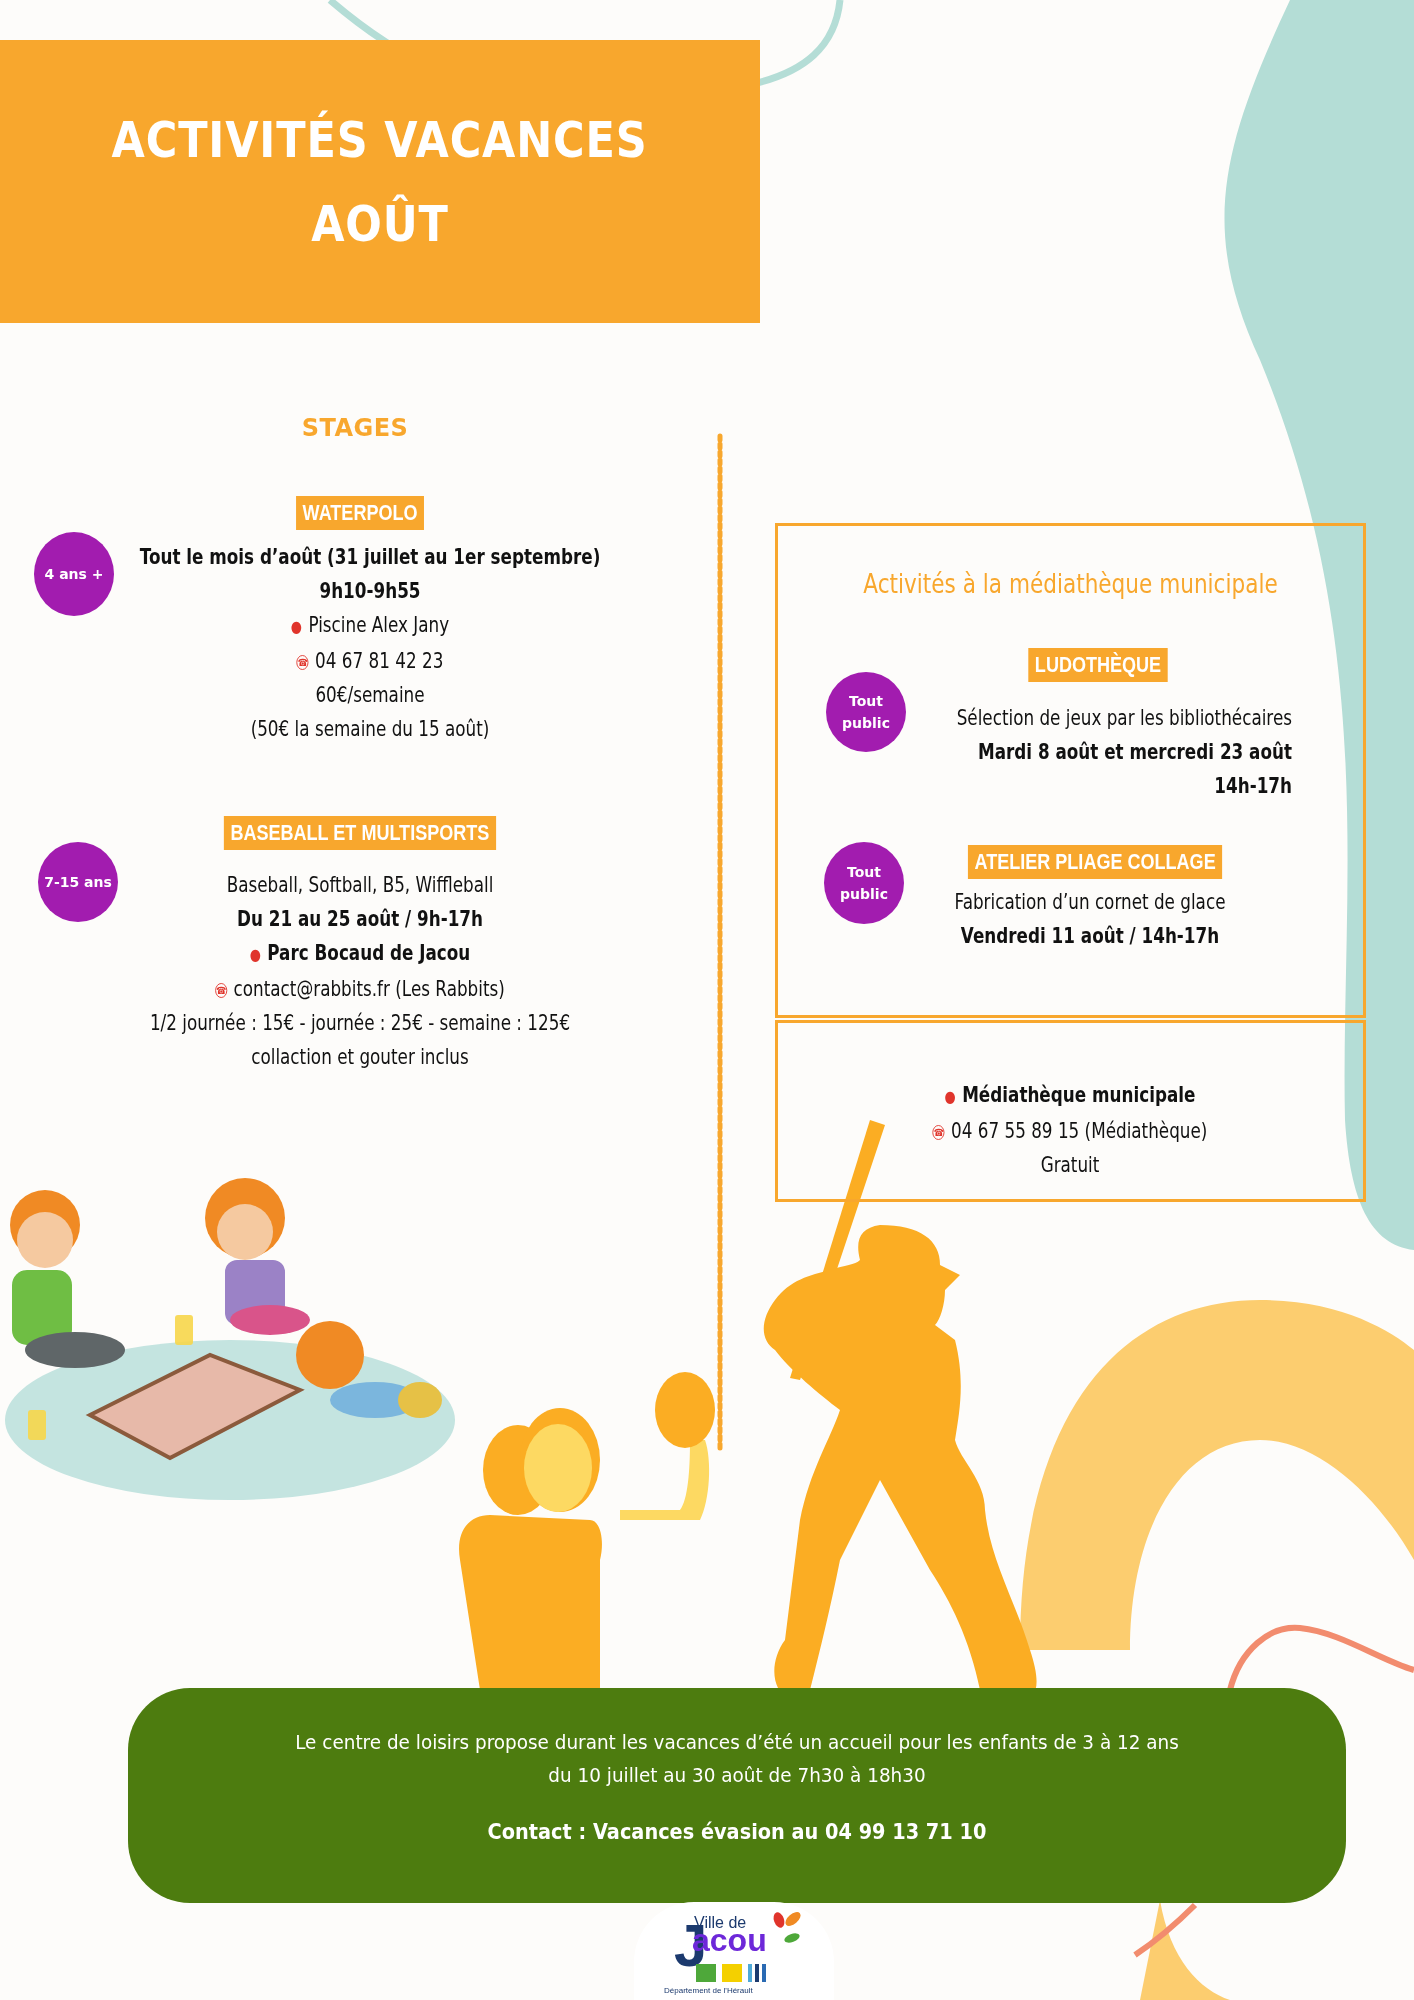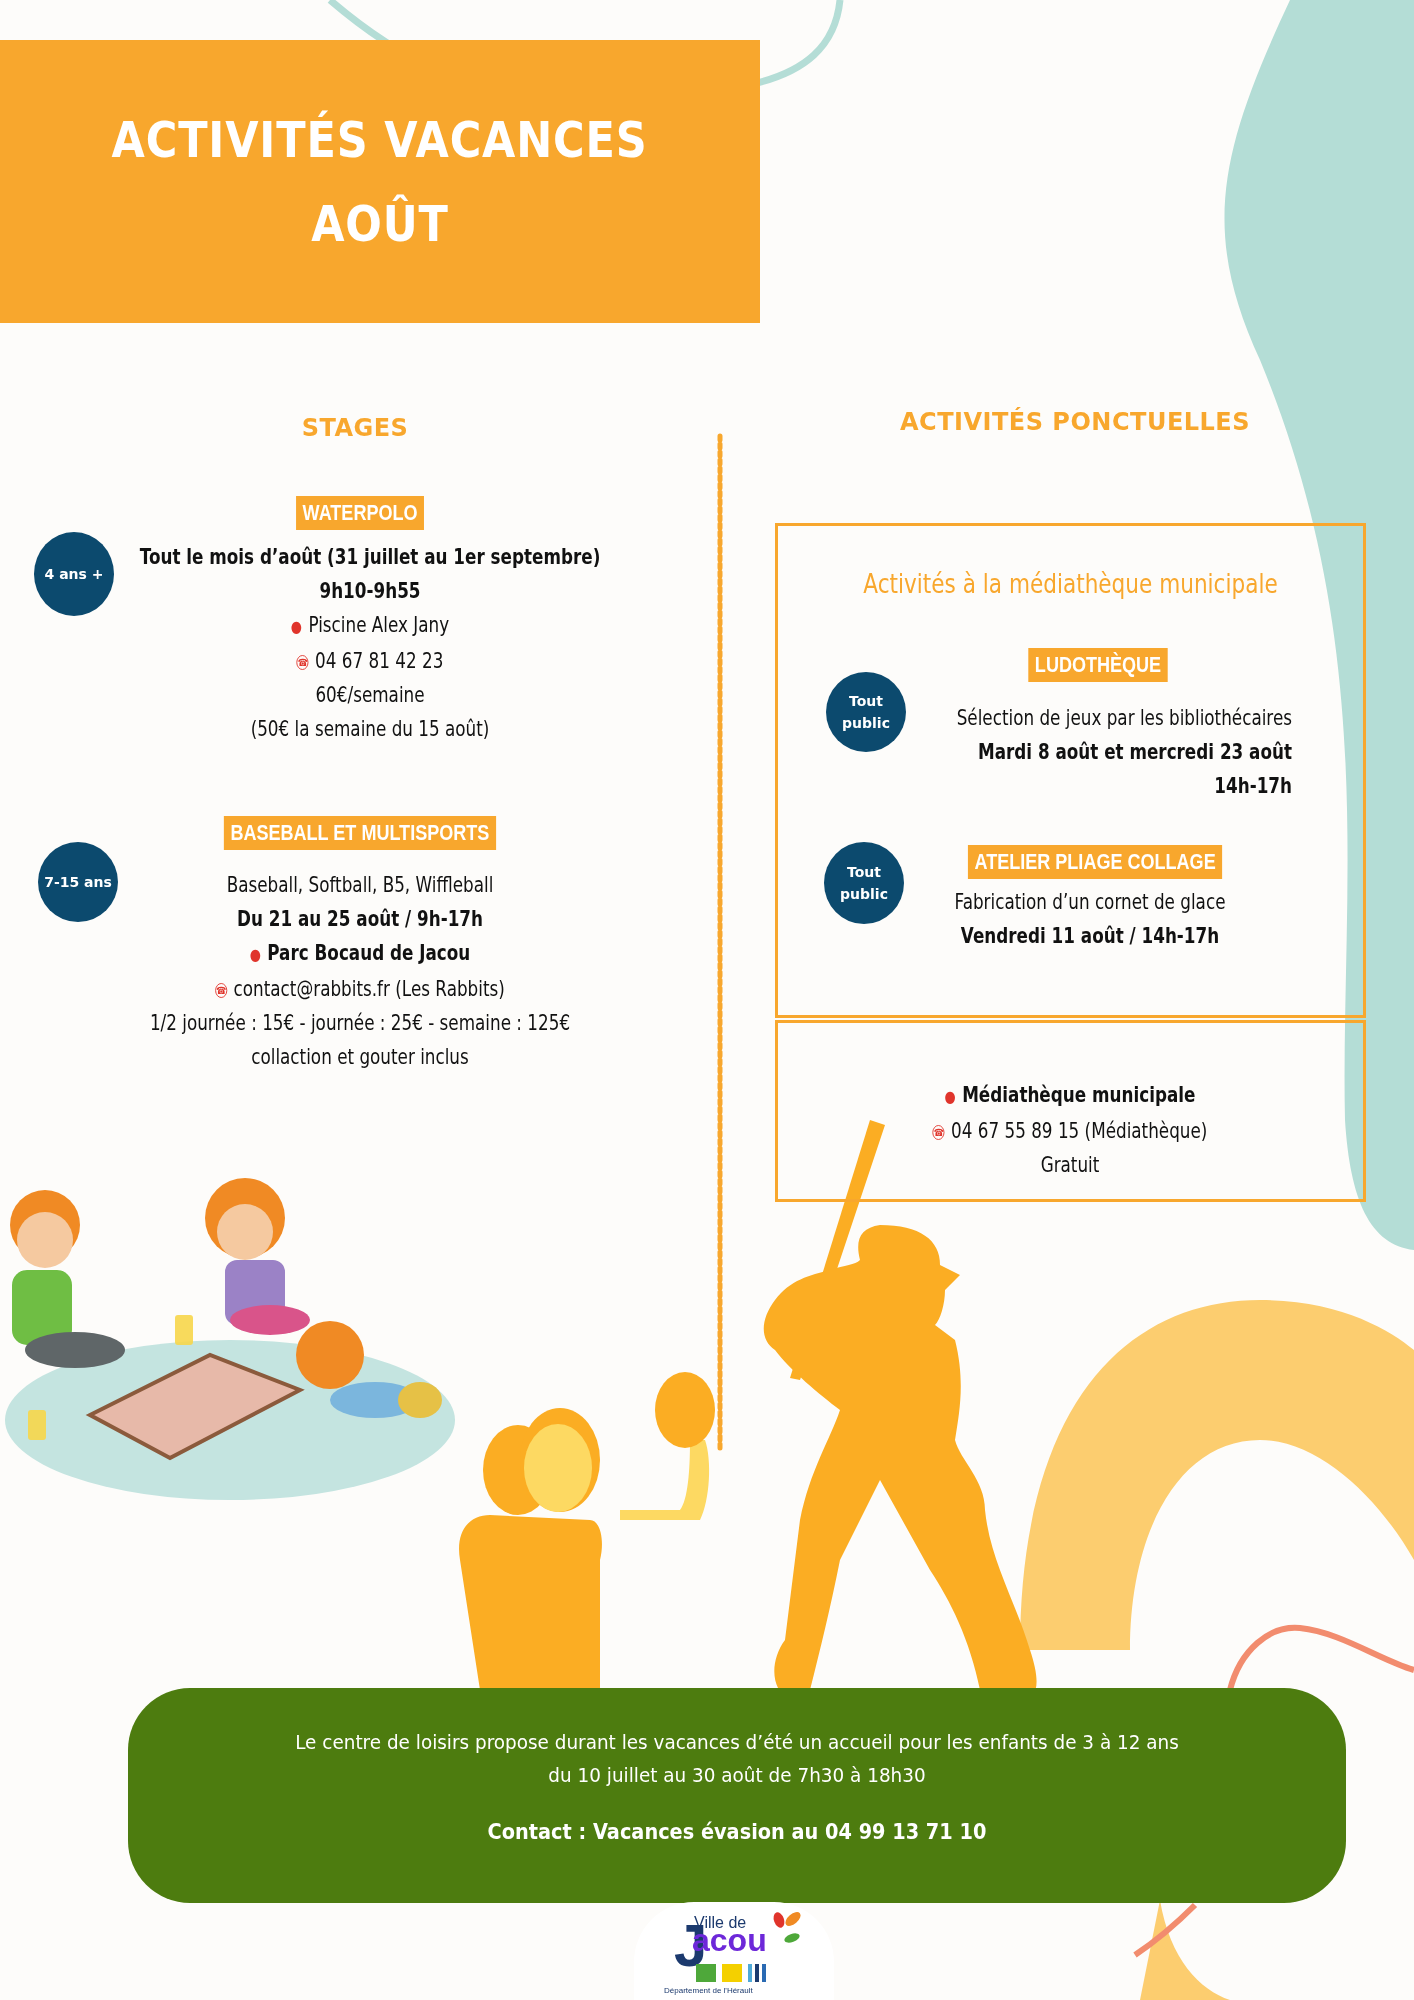--- a/index.html
+++ b/index.html
@@ -28,21 +28,21 @@
   }
 
   .tag {
     display:inline-block; background:#f8a72d; color:#fff;
     font-family:"Liberation Sans Narrow","Liberation Sans", sans-serif; font-weight:bold;
     font-size:22px; padding:4px 8px; transform:scaleX(0.82); transform-origin:center;
     text-transform:uppercase; letter-spacing:0;
   }
 
   .badge {
-    position:absolute; border-radius:50%; background:#0c4a6e; color:#fff;
+    position:absolute; border-radius:50%; background:#a21caf; color:#fff;
     font-family:"DejaVu Sans", sans-serif; font-weight:bold; font-size:14px;
     display:flex; align-items:center; justify-content:center; 
     line-height:22px;
   }
 
   .info {
     text-align:center; font-family:"DejaVu Sans", sans-serif;
     font-size:21px; line-height:34px; color:#111;
   }
   .info .line { display:block; white-space:nowrap; transform:scaleX(0.8); transform-origin:center; }
@@ -150,21 +150,20 @@
 <div class="abs info" style="left:40px; top:868px; width:640px;">
   <span class="line">Baseball, Softball, B5, Wiffleball</span>
   <span class="line b">Du 21 au 25 août / 9h-17h</span>
   <span class="line b"><span class="pin">●</span><span>Parc Bocaud de Jacou</span></span>
   <span class="line"><span class="phone">☎</span><span>contact@rabbits.fr (Les Rabbits)</span></span>
   <span class="line">1/2 journée : 15€ - journée : 25€ - semaine : 125€</span>
   <span class="line">collaction et gouter inclus</span>
 </div>
 
 <div class="abs section-heading" style="left:800px; top:406px; width:550px;">
-  <div>ACTIVITÉS PONCTUELLES</div>
 </div>
 
 <div class="box" style="left:775px; top:523px; width:591px; height:495px;"></div>
 <div class="box" style="left:775px; top:1020px; width:591px; height:182px;"></div>
 
 <div class="abs sub-heading" style="left:778px; top:568px; width:585px;">Activités à la médiathèque municipale</div>
 
 <div class="abs" style="left:778px; top:648px; width:640px; text-align:center;">
   <span class="tag">LUDOTHÈQUE</span>
 </div>

